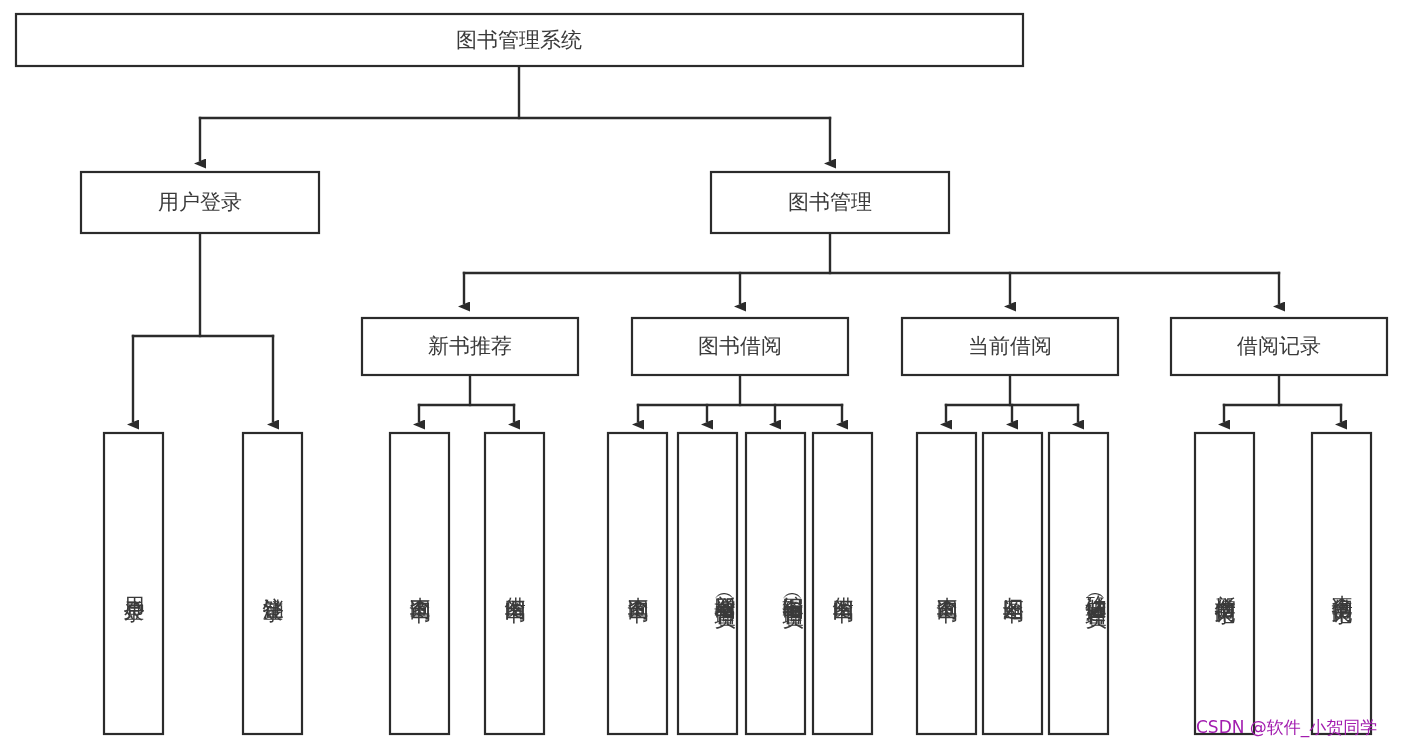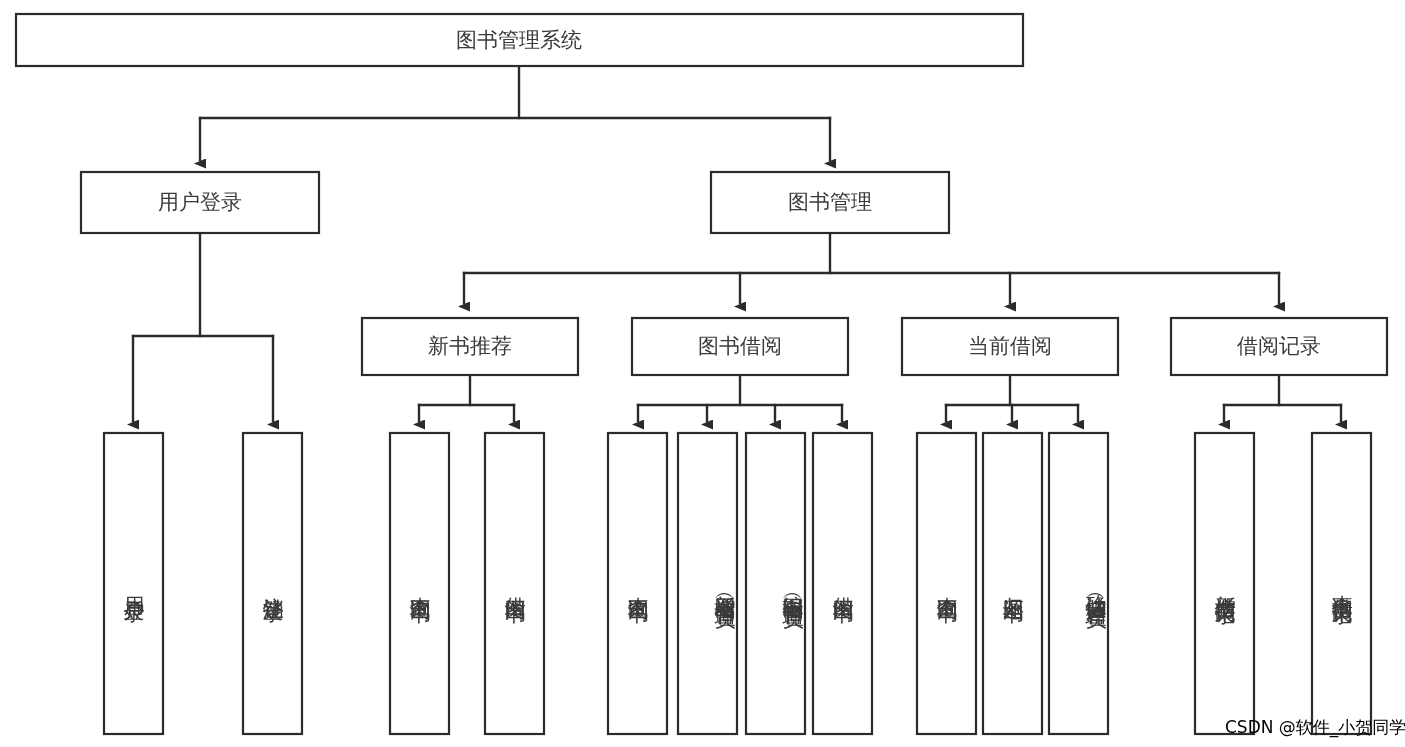--- a/index.html
+++ b/index.html
@@ -57,24 +57,23 @@
     letter-spacing: 2px;
     text-align: center;
     white-space: nowrap;
     pointer-events: none;
     user-select: none;
   }
   .watermark {
     position: absolute;
     font-family: "DejaVu Sans", "Liberation Sans", sans-serif;
     font-size: 17px;
-    color: #000000;
+    color: #a21caf;
     white-space: nowrap;
     user-select: none;
-    padding-left: 29px;
   }
 </style>
 </head>
 <body>
 
 <div id="diagram-root">
 
   <svg id="flow-svg" viewBox="0 0 1405 747">
     <defs>
       <marker id="arrowhead" markerWidth="10" markerHeight="12" refX="1.5" refY="6" orient="auto" markerUnits="userSpaceOnUse">

